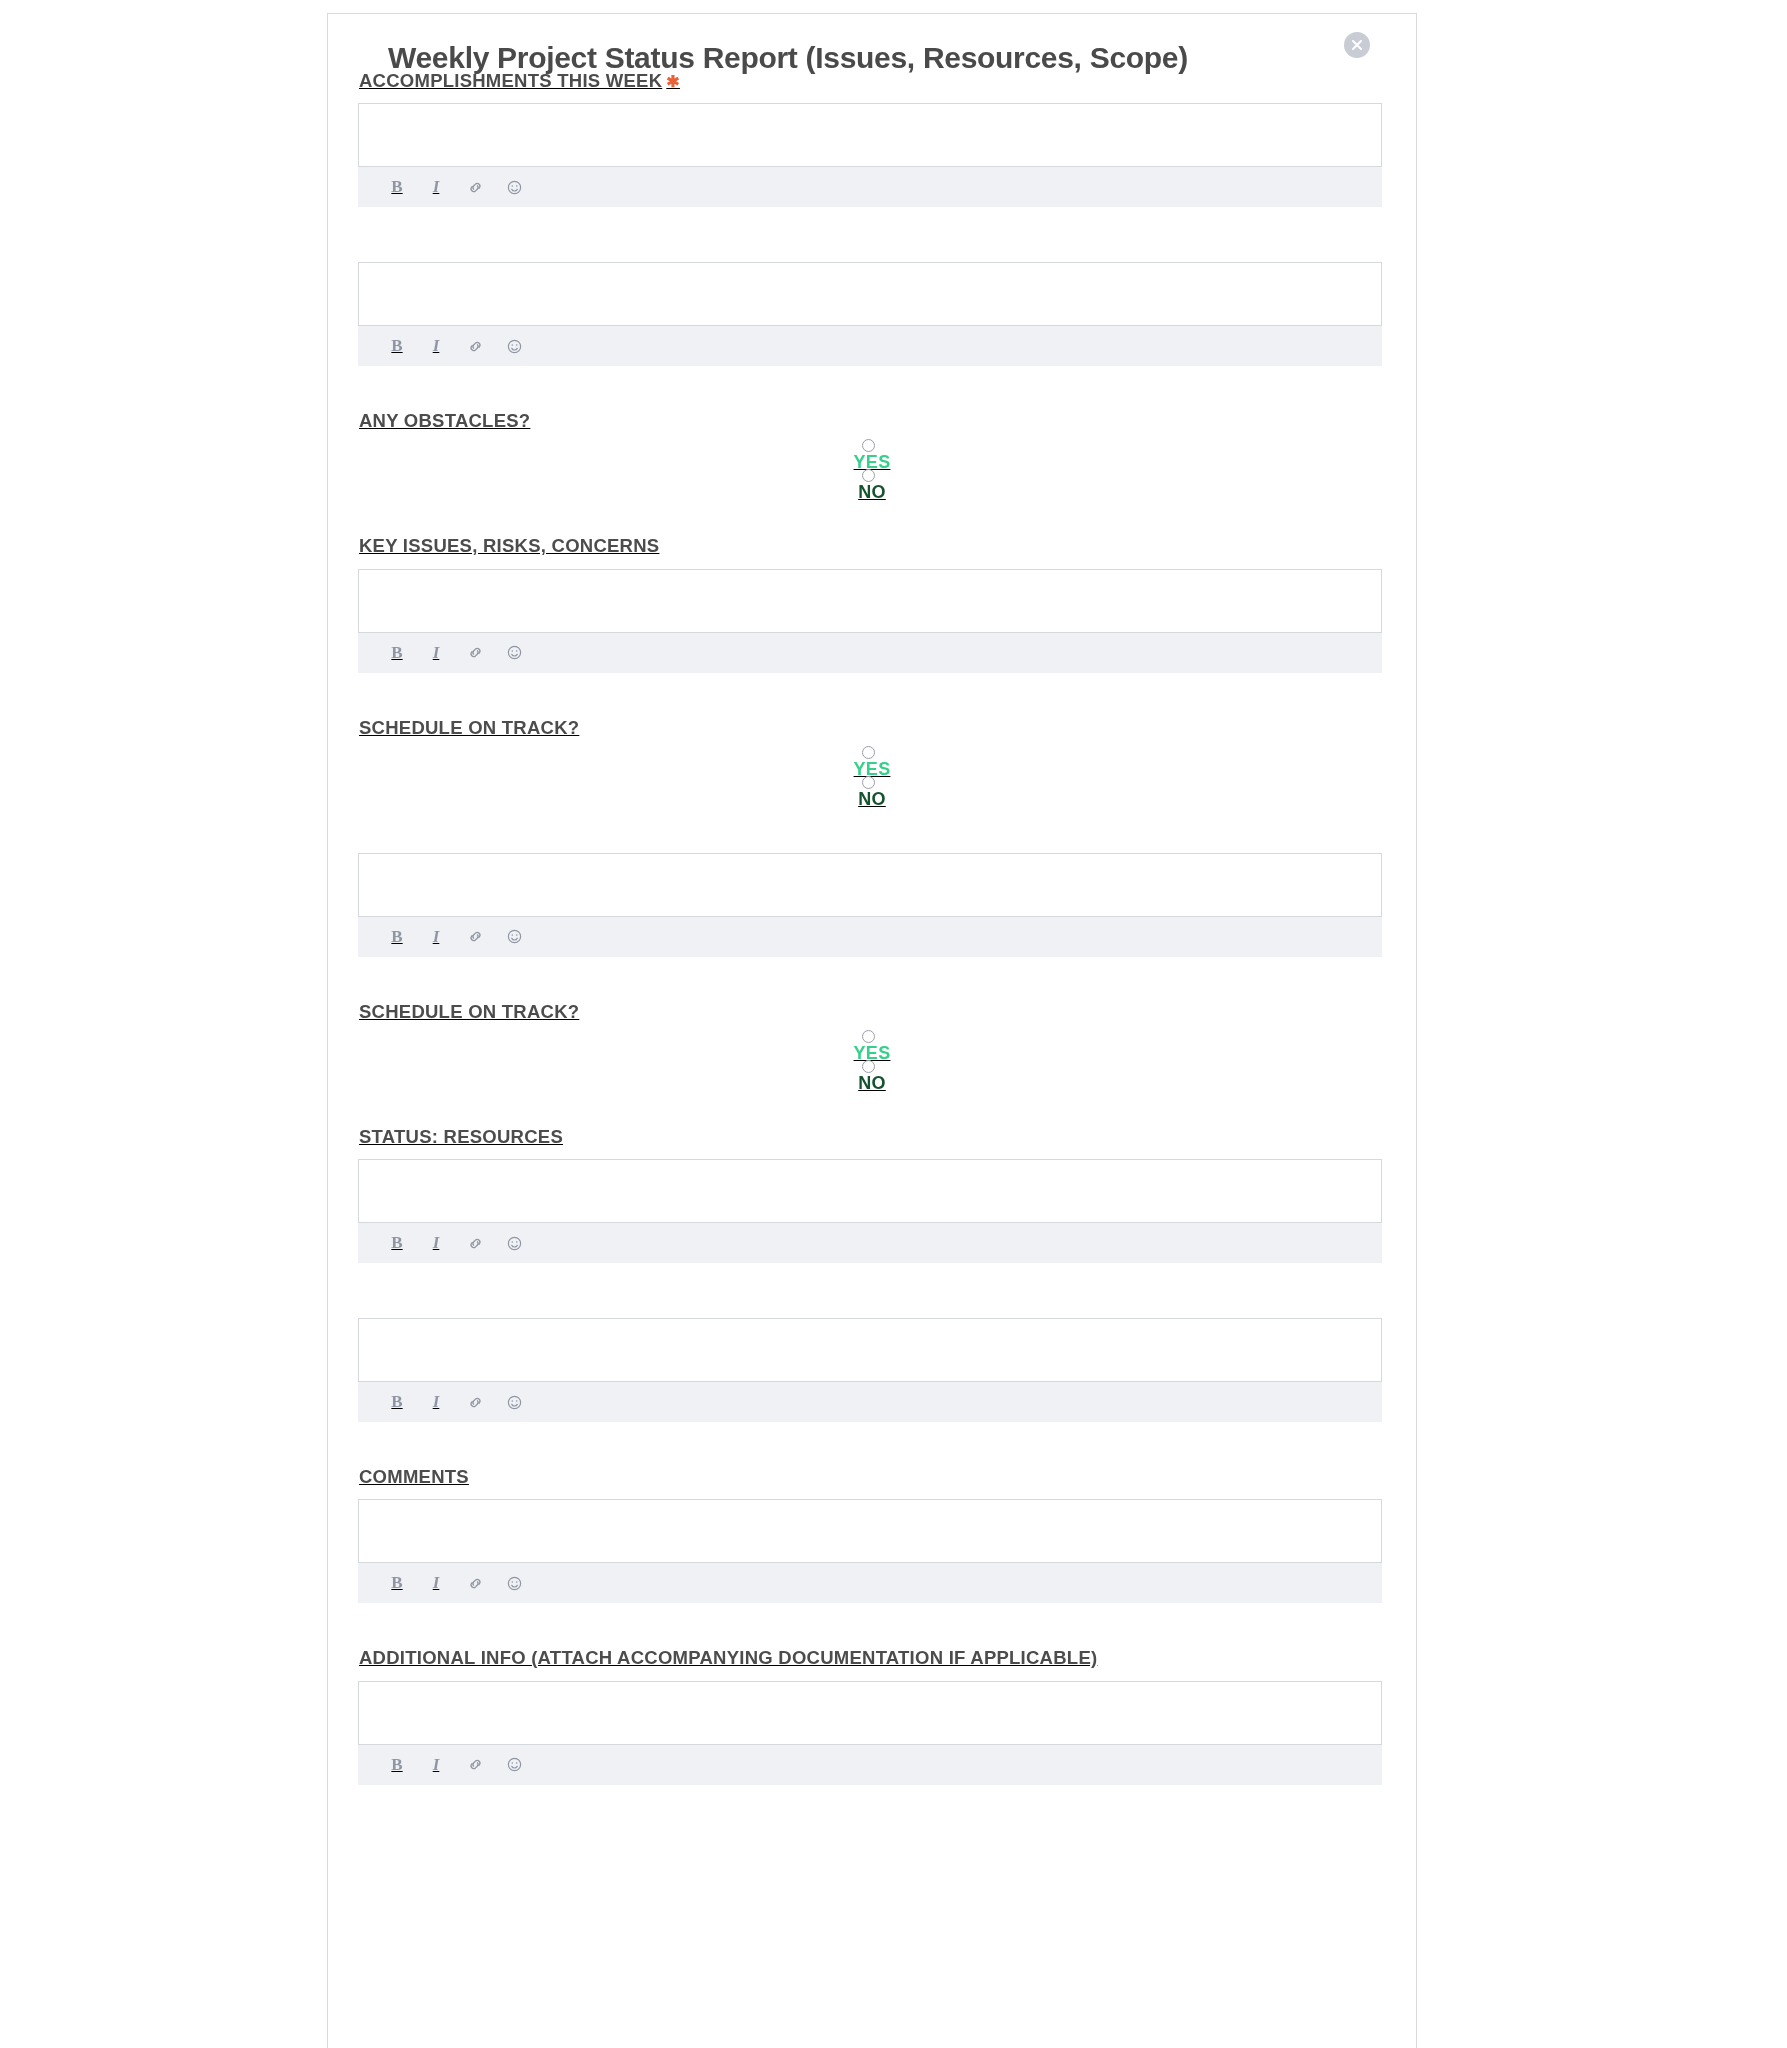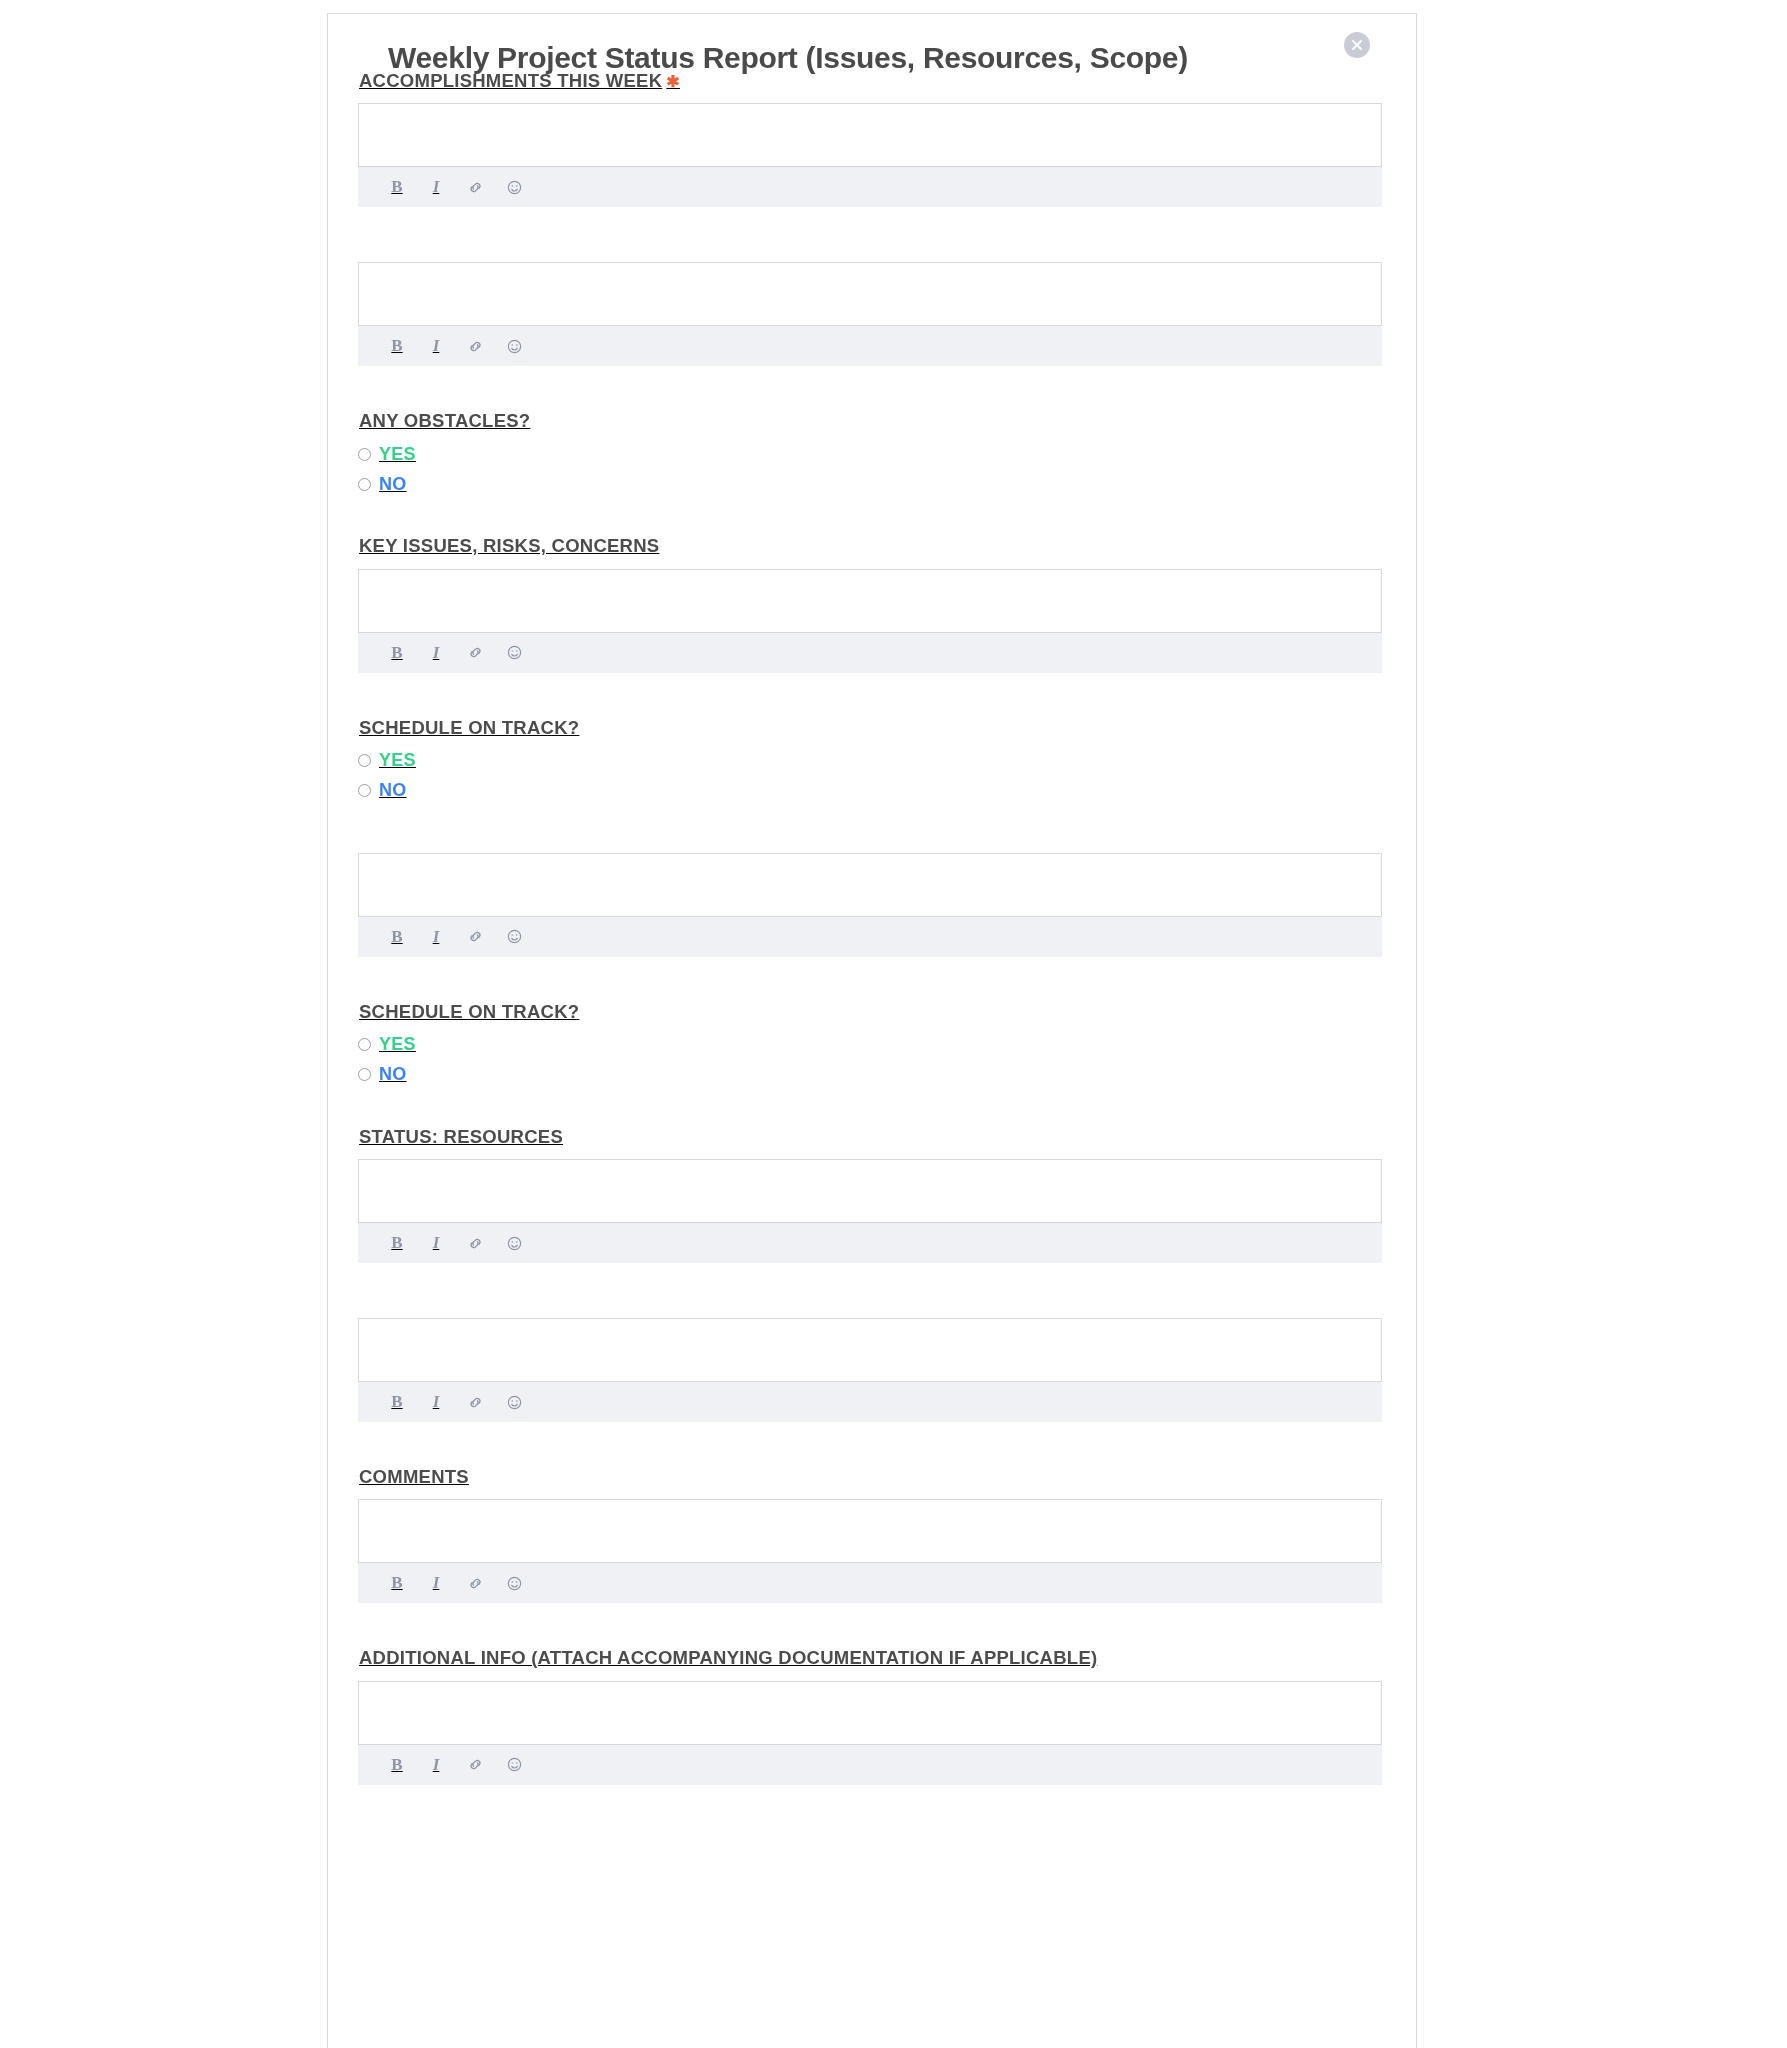--- a/index.html
+++ b/index.html
@@ -123,39 +123,40 @@
     font-size: 17px;
   }
   .tool-btn svg { display: block; }
 
   
   .radio-group { margin-top: 7px; }
   .radio-row {
     display: flex;
     align-items: center;
     height: 30px;
+    flex-direction: column;
   }
   .radio-circle {
     width: 13px;
     height: 13px;
     border: 1.6px solid #9a9ea6;
     border-radius: 50%;
     background: #fff;
     box-sizing: border-box;
     margin-right: 8px;
     cursor: pointer;
     flex: none;
   }
   .radio-label {
     font-size: 18px;
     font-weight: bold;
     letter-spacing: 0.3px;
   }
   .opt-yes { color: #35d08a; }
-  .opt-no  { color: #3b82f6; }
+  .opt-no  { color: #14532d; }
 
   
   .gap-field { height: 44px; }
   .gap-radio { height: 36px; }
 </style>
 </head>
 <body>
 
 <div id="modal">
   <div id="modal-inner">

